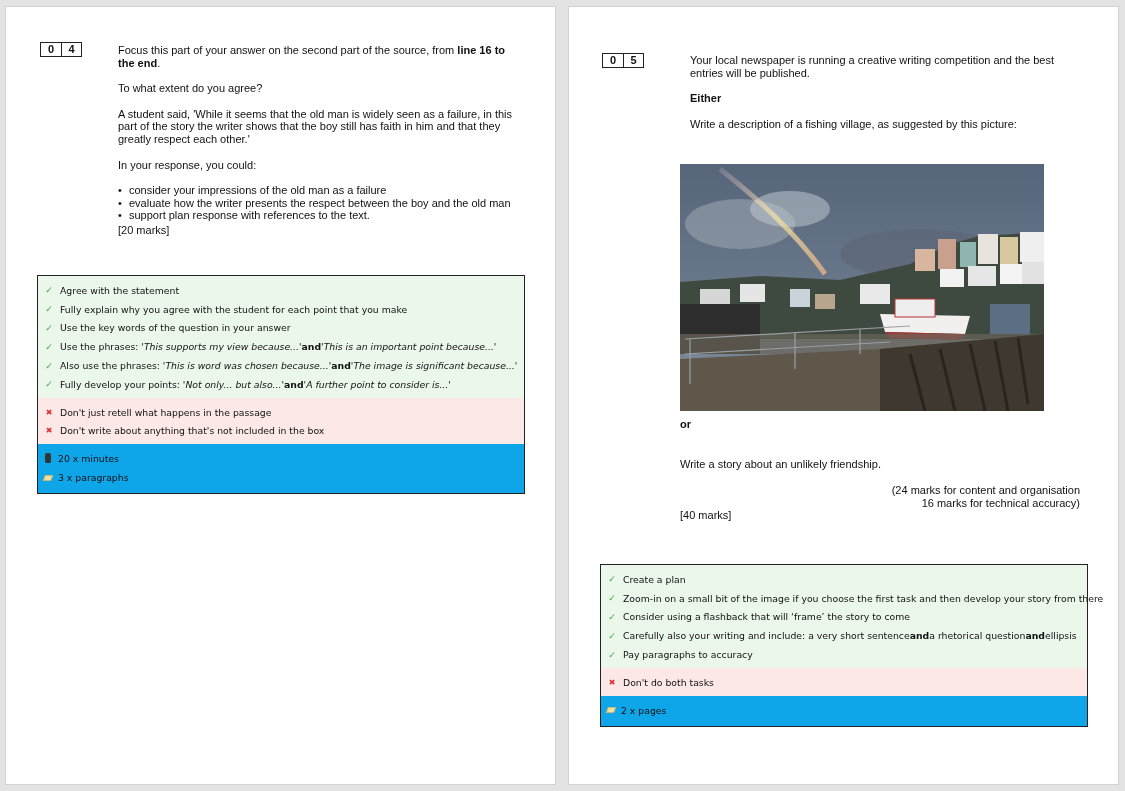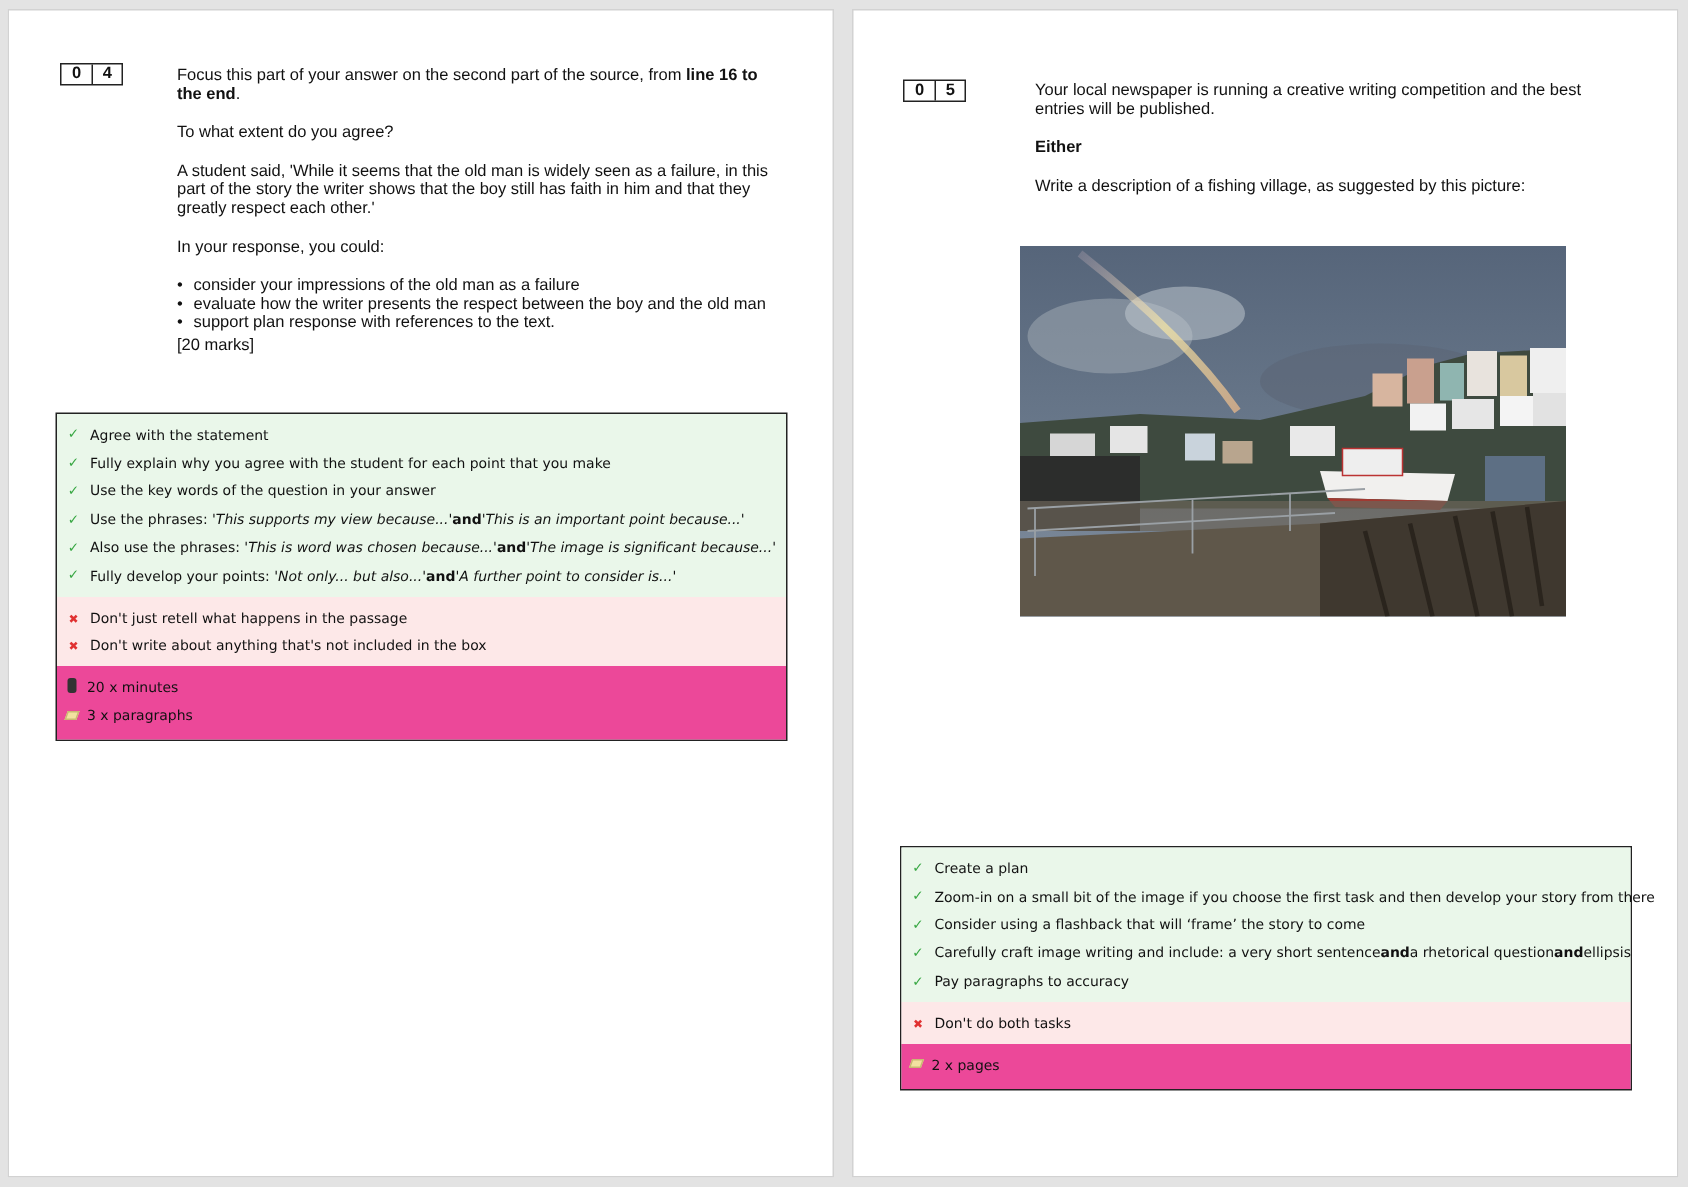--- a/index.html
+++ b/index.html
@@ -17,21 +17,21 @@
   .qbody p { margin-bottom: 13px; }
   .qbody ul { list-style: none; margin-bottom: 2px; }
   .qbody li { position: relative; padding-left: 11px; }
   .qbody li::before { content: "•"; position: absolute; left: 0; top: 0; }
   .marks { text-align: left; font-weight: normal; }
   .right { text-align: right; }
 
   .tipbox { position: absolute; border: 1.5px solid #222; font-family: "DejaVu Sans", sans-serif; font-size: 9.3px; color: #111; }
   .tip-do { background: #eaf7ea; padding: 5px 0 4px 0; }
   .tip-dont { background: #fde8e8; padding: 5px 0 4px 0; }
-  .tip-meta { background: #ec4899; padding: 5px 0 6px 0; }
+  .tip-meta { background: #0ea5e9; padding: 5px 0 6px 0; }
   .tip-row { display: flex; align-items: center; height: 18.8px; white-space: nowrap; }
   .tip-icon { width: 22px; text-align: center; flex: none; font-size: 9px; }
   .tip-icon.check { color: #3aa845; }
   .tip-icon.cross { color: #e03131; font-size: 8px; }
   .tip-row .meta-icon { width: 20px; text-align: center; flex: none; font-size: 9px; }
   .tip-row em { font-style: italic; }
   .tip-row b { font-weight: bold; }
   .watch { display: inline-block; width: 6px; height: 10px; background: #333; border-radius: 2px; }
   .memo { display: inline-block; width: 8px; height: 6px; background: #f3e1a0; border: 1px solid #c9b873; transform: skewX(-20deg); }
 
@@ -192,38 +192,45 @@
       <g stroke="#9aa0a5" stroke-width="1.2" fill="none">
         <line x1="5" y1="175" x2="230" y2="162"></line>
         <line x1="5" y1="190" x2="210" y2="178"></line>
         <line x1="10" y1="175" x2="10" y2="220"></line>
         <line x1="115" y1="169" x2="115" y2="205"></line>
         <line x1="180" y1="165" x2="180" y2="190"></line>
       </g>
     </svg>
   </div>
 
+  <div class="qbody" style="left:111px; top:411px; width:400px;">
+    <p style="font-weight:bold; margin-bottom:27px;">or</p>
+    <p style="margin-bottom:14px;">Write a story about an unlikely friendship.</p>
+    <div class="right">(24 marks for content and organisation</div>
+    <div class="right">16 marks for technical accuracy)</div>
+    <div class="marks">[40 marks]</div>
+  </div>
 
   <div class="tipbox" style="left:31px; top:557px; width:488px;">
     <div class="tip-do">
       <div class="tip-row">
           <span class="tip-icon check">✓</span>
           <span>Create a plan</span>
         </div>
       <div class="tip-row">
           <span class="tip-icon check">✓</span>
           <span>Zoom-in on a small bit of the image if you choose the first task and then develop your story from there</span>
         </div>
       <div class="tip-row">
           <span class="tip-icon check">✓</span>
           <span>Consider using a flashback that will ‘frame’ the story to come</span>
         </div>
       <div class="tip-row">
           <span class="tip-icon check">✓</span>
-          <span>Carefully craft image writing and include: a very short sentence </span>
+          <span>Carefully also your writing and include: a very short sentence </span>
           <b>and</b>
           <span> a rhetorical question </span>
           <b>and</b>
           <span> ellipsis</span>
         </div>
       <div class="tip-row">
           <span class="tip-icon check">✓</span>
           <span>Pay paragraphs to accuracy</span>
         </div>
     </div>

